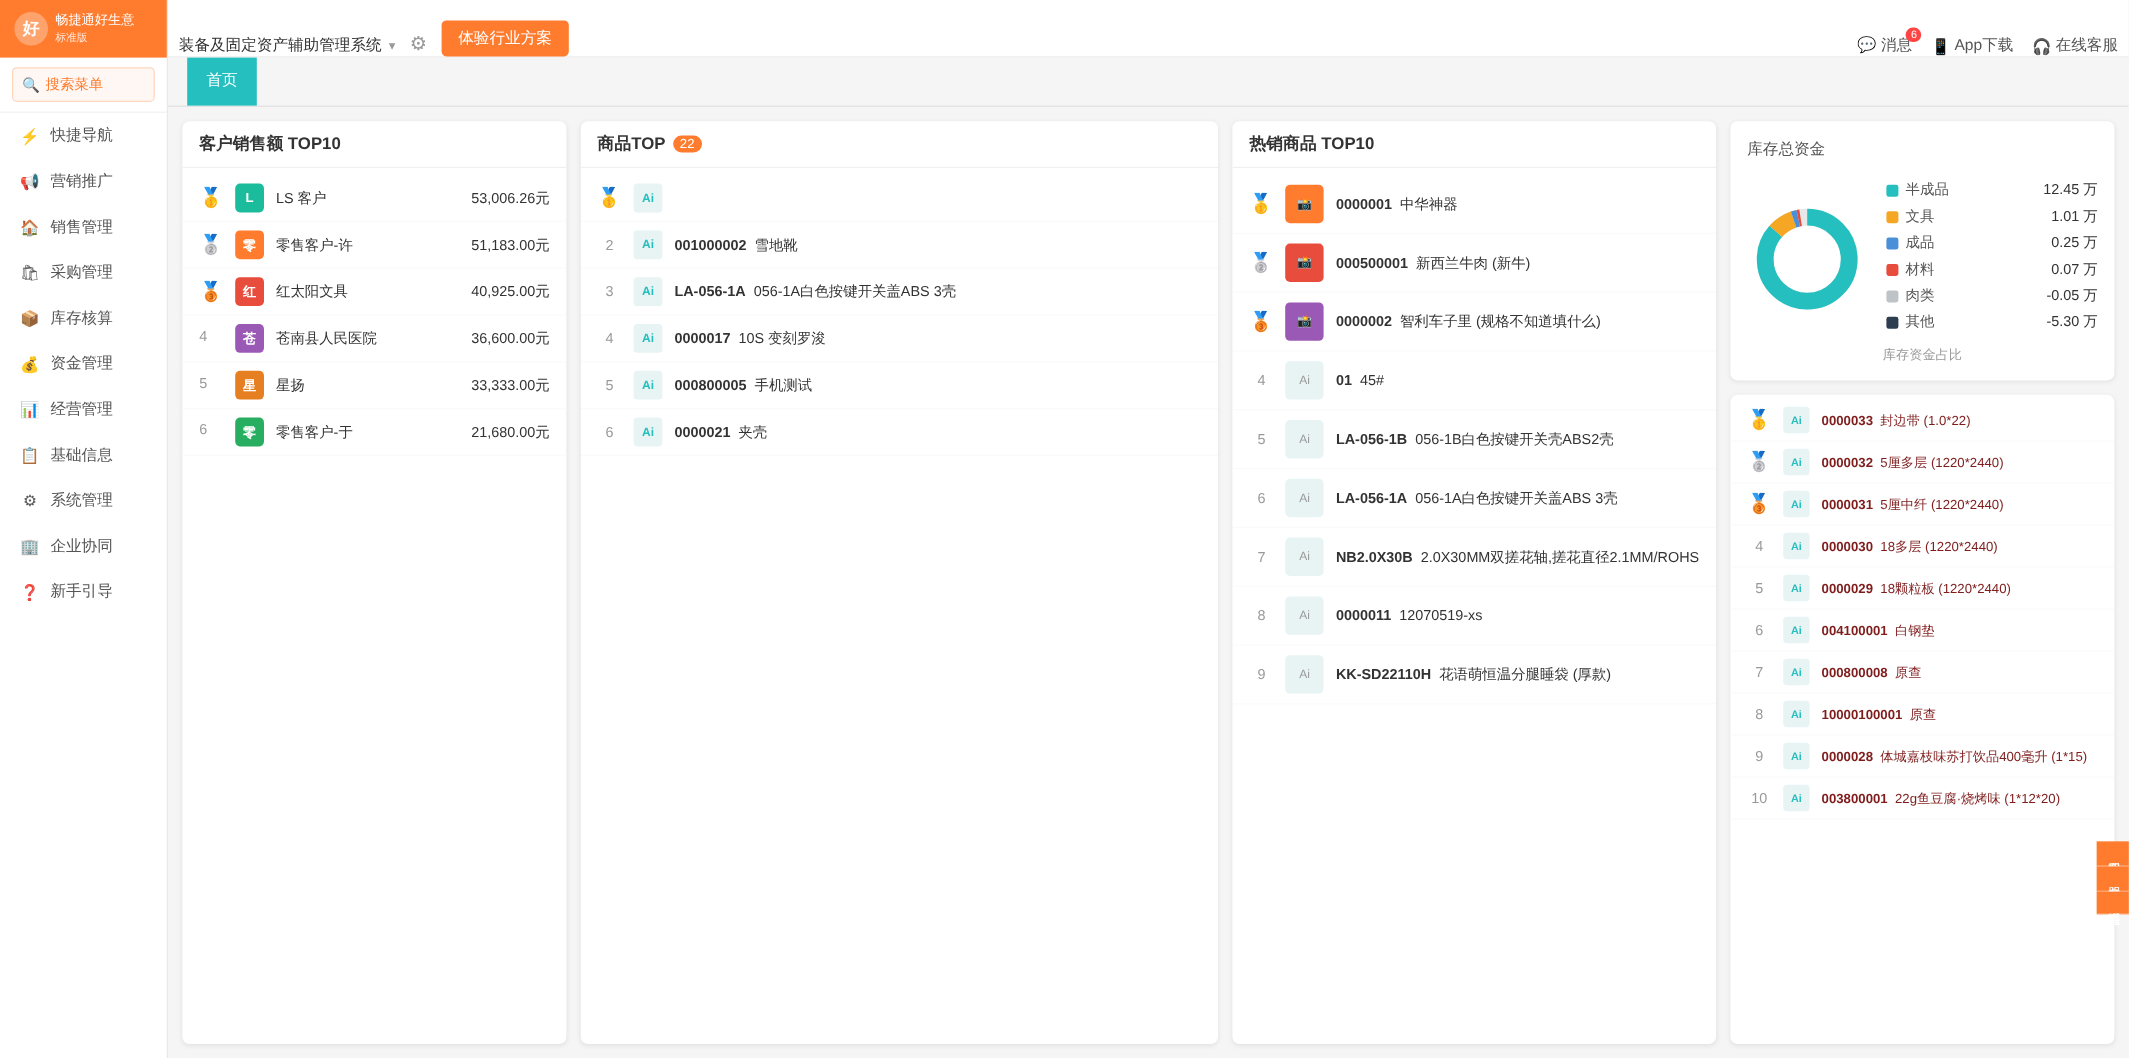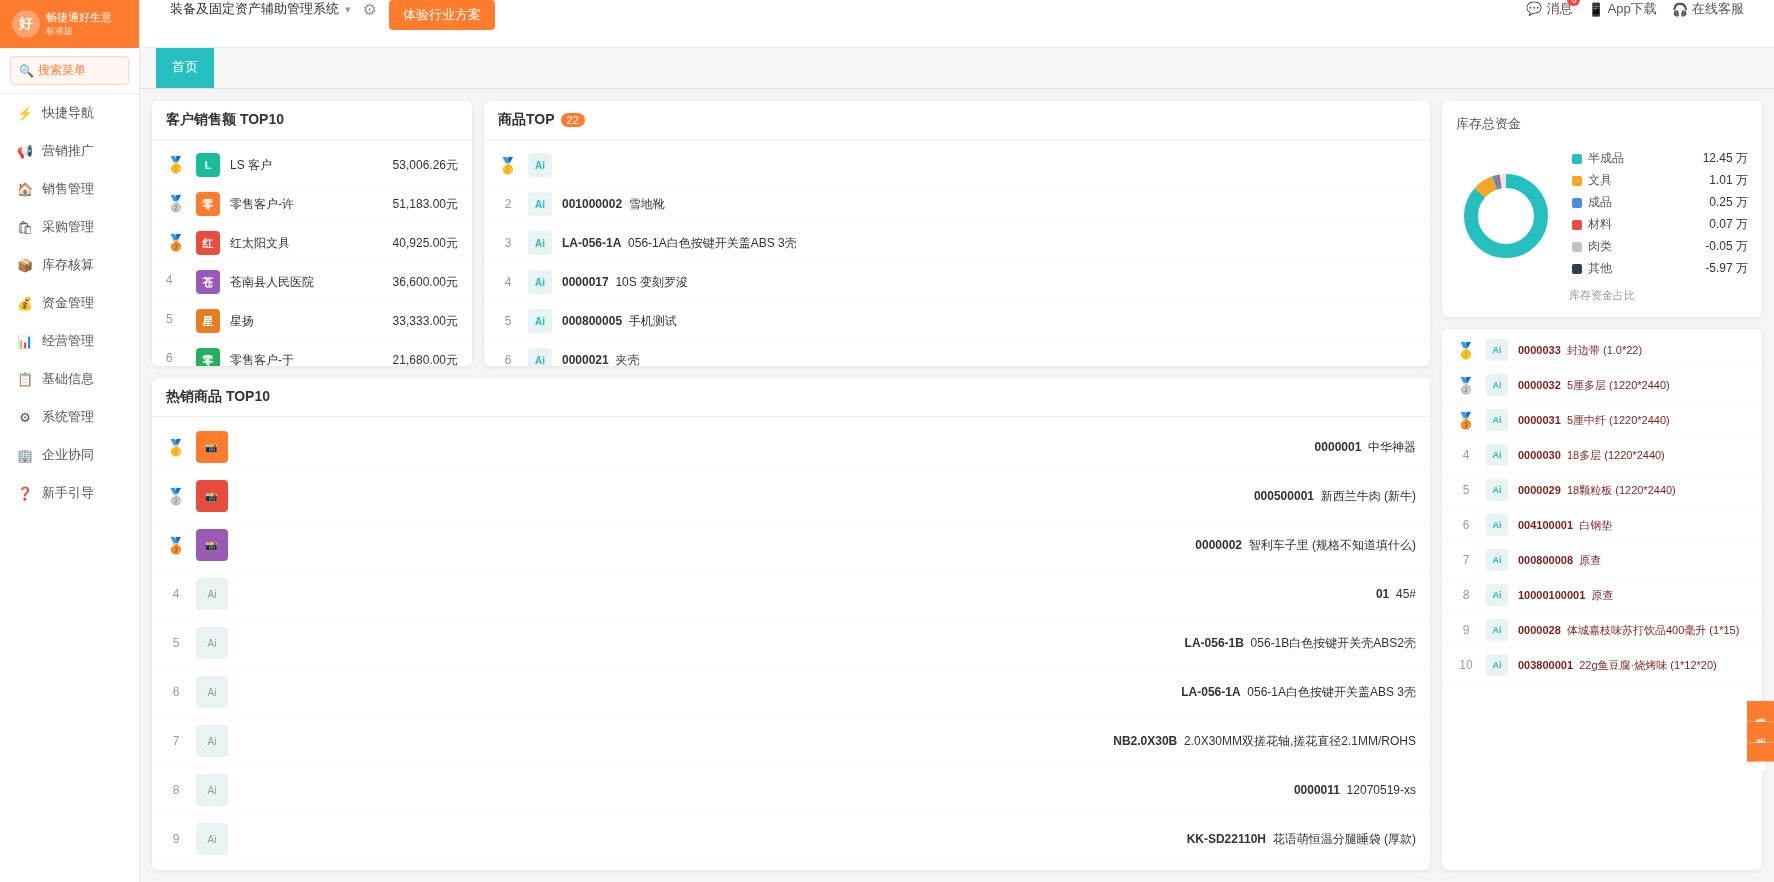--- a/index.html
+++ b/index.html
@@ -47,22 +47,22 @@
     .nav-item {
       display: flex; align-items: center; gap: 8px;
       padding: 10px 16px; cursor: pointer; color: #555;
       font-size: 13px; transition: background 0.2s;
     }
     .nav-item .nav-icon { width: 18px; height: 18px; display: flex; align-items: center; justify-content: center; flex-shrink: 0; }
 
     
     .main-wrapper { flex: 1; display: flex; flex-direction: column; overflow: hidden; }
     .header {
-      background: #fff; height: 48px; display: flex; align-items: flex-start;
-      padding: 0 30px; gap: 12px; border-bottom: 1px solid #e8e8e8; flex-shrink: 0;
+      background: #fff; height: 48px; display: flex; align-items: flex-end;
+      padding: 0 9px; gap: 12px; border-bottom: 1px solid #e8e8e8; flex-shrink: 0;
     }
     .header-system-name {
       font-size: 13px; color: #333; display: flex; align-items: center; gap: 6px; cursor: pointer;
     }
     .header-system-name .chevron { color: #999; font-size: 11px; }
     .header-gear { color: #999; cursor: pointer; font-size: 16px; }
     .header-trial-btn {
       background: #ff7b2e; color: #fff; border: none; border-radius: 4px;
       padding: 6px 14px; font-size: 13px; cursor: pointer;
     }
@@ -85,21 +85,21 @@
       padding: 10px 16px; font-size: 13px; cursor: pointer; color: #555;
       border-bottom: 2px solid transparent;
     }
     .tab-item.active { color: #fff; background: #26bfbf; font-family: Liberation Serif, serif; }
 
     
     .content { flex: 1; overflow: hidden; display: flex; }
     .main-content { flex: 1; overflow-y: auto; padding: 12px; display: flex; gap: 12px; }
 
     
-    .left-panels { flex: 1; min-width: 0; display: flex; flex-direction: column; gap: 12px; }
+    .left-panels { flex: 1; min-width: 0; display: flex; flex-direction: row; gap: 12px; }
     .panels-row { display: flex; gap: 12px; flex: 1; min-height: 0; }
 
     .panel {
       background: #fff; border-radius: 6px; overflow: hidden;
       box-shadow: 0 1px 4px rgba(0,0,0,0.08);
     }
     .panel-header {
       padding: 10px 14px; font-weight: bold; font-size: 14px; color: #333;
       border-bottom: 1px solid #f0f0f0; display: flex; align-items: center; gap: 6px;
     }
@@ -142,21 +142,21 @@
     .hot-item {
       display: flex; align-items: center; padding: 8px 14px; gap: 10px;
       border-bottom: 1px solid #fafafa;
     }
     .hot-rank { width: 20px; text-align: center; font-size: 12px; color: #999; flex-shrink: 0; }
     .hot-img {
       width: 32px; height: 32px; border-radius: 4px; background: #f0f0f0;
       flex-shrink: 0; overflow: hidden; display: flex; align-items: center; justify-content: center;
       font-size: 10px; color: #999;
     }
-    .hot-name { flex: 1; font-size: 12px; color: #333; text-align: right; }
+    .hot-name { flex: 1; font-size: 12px; color: #333; }
 
     
     .right-panel { width: 320px; flex-shrink: 0; display: flex; flex-direction: column; gap: 12px; }
 
     
     .inventory-panel { background: #fff; border-radius: 6px; box-shadow: 0 1px 4px rgba(0,0,0,0.08); padding: 14px; }
     .inv-title { font-size: 13px; color: #555; margin-bottom: 17px; display: flex; align-items: center; gap: 4px; }
     .inv-amount { font-size: 28px; font-weight: bold; color: #333; margin-bottom: 14px; }
     .inv-amount .unit { font-size: 14px; font-weight: normal; color: #666; }
     .inv-chart-row { display: flex; gap: 16px; align-items: center; }
@@ -482,21 +482,21 @@
     <div class="legend-val">0.07 万</div>
   </div>
                 <div class="legend-item">
     <div class="legend-dot" style="background:#bdc3c7;"></div>
     <div class="legend-name">肉类</div>
     <div class="legend-val">-0.05 万</div>
   </div>
                 <div class="legend-item">
     <div class="legend-dot" style="background:#2c3e50;"></div>
     <div class="legend-name">其他</div>
-    <div class="legend-val">-5.97 万</div>
+    <div class="legend-val">-5.30 万</div>
   </div>
               </div>
           </div>
           <div class="inv-label">库存资金占比</div>
         </div>
 
         <div class="new-products-panel panel">
           <div class="new-prod-list" id="new-prod-list">
               <div class="new-prod-item">
     <div class="new-rank"><span style="color:#f5c518;font-size:16px;">🥇</span></div>

